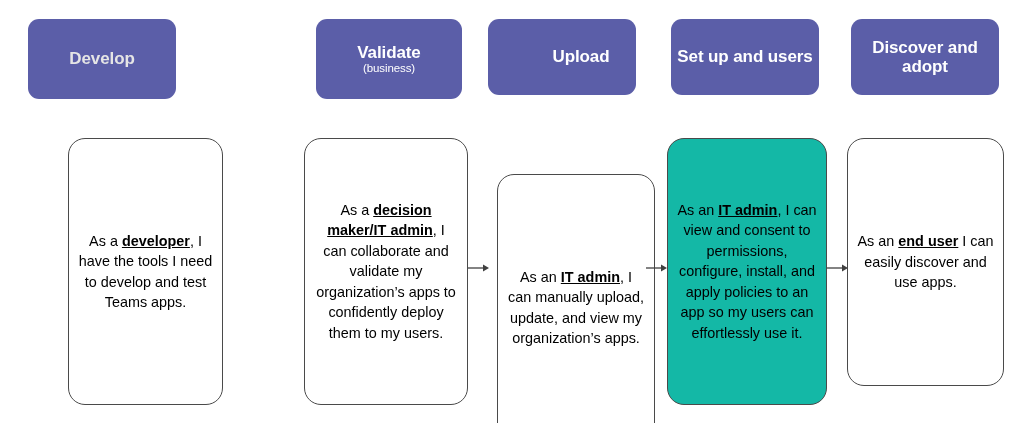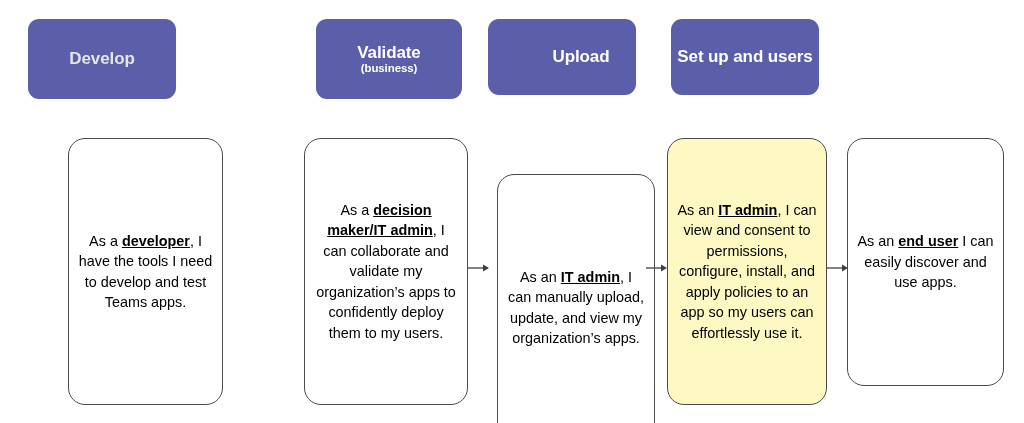--- a/index.html
+++ b/index.html
@@ -40,21 +40,21 @@
     line-height: 1.12;
   }
   .phase-header .ph-title {
     font-size: 17px;
     font-weight: bold;
     letter-spacing: -0.1px;
     white-space: pre-line;
   }
   .phase-header .ph-sub {
     font-size: 11.5px;
-    font-weight: bold;
+    font-weight: normal;
     margin-top: 0px;
     letter-spacing: -0.1px;
   }
   .phase-header .ph-sub:empty { display: none; }
 
   
   .phase-body {
     position: absolute;
     box-sizing: border-box;
     background: #ffffff;
@@ -124,28 +124,32 @@
     <svg width="22" height="12" viewBox="0 0 22 12">
       <line x1="0" y1="6" x2="16" y2="6" stroke="#404040" stroke-width="1.3"></line>
       <polygon points="15,2.6 21,6 15,9.4" fill="#404040"></polygon>
     </svg>
   </div>
 
   <div class="phase-header" style="left: 671px; top: 19px; width: 148px; height: 76px; background: rgb(91, 94, 168); color: rgb(255, 255, 255);">
     <div class="ph-title">Set up and users</div>
 
   </div>
-  <div class="phase-body" style="left: 667px; top: 138px; width: 160px; height: 267px; border-color: rgb(74, 74, 74); background: #fef9c3; color: rgb(0, 0, 0);">
+  <div class="phase-body" style="left: 667px; top: 138px; width: 160px; height: 267px; border-color: rgb(74, 74, 74); background: #14b8a6; color: rgb(0, 0, 0);">
     <div class="pb-text">As an <b>IT admin</b>, I can view and consent to permissions, configure, install, and apply policies to an app so my users can effortlessly use it.</div>
   </div>
 
   <div class="connector" style="left:827px; top:262px; width:22px;">
     <svg width="22" height="12" viewBox="0 0 22 12">
       <line x1="0" y1="6" x2="16" y2="6" stroke="#404040" stroke-width="1.3"></line>
       <polygon points="15,2.6 21,6 15,9.4" fill="#404040"></polygon>
     </svg>
   </div>
 
+  <div class="phase-header" style="left: 851px; top: 19px; width: 148px; height: 76px; background: rgb(91, 94, 168); color: rgb(255, 255, 255);">
+    <div class="ph-title">Discover and adopt</div>
+
+  </div>
   <div class="phase-body" style="left: 847px; top: 138px; width: 157px; height: 248px; border-color: rgb(74, 74, 74); background: rgb(255, 255, 255); color: rgb(0, 0, 0);">
     <div class="pb-text">As an <b>end user</b> I can easily discover and use apps.</div>
   </div>
 
 </div>
 
 </body></html>

